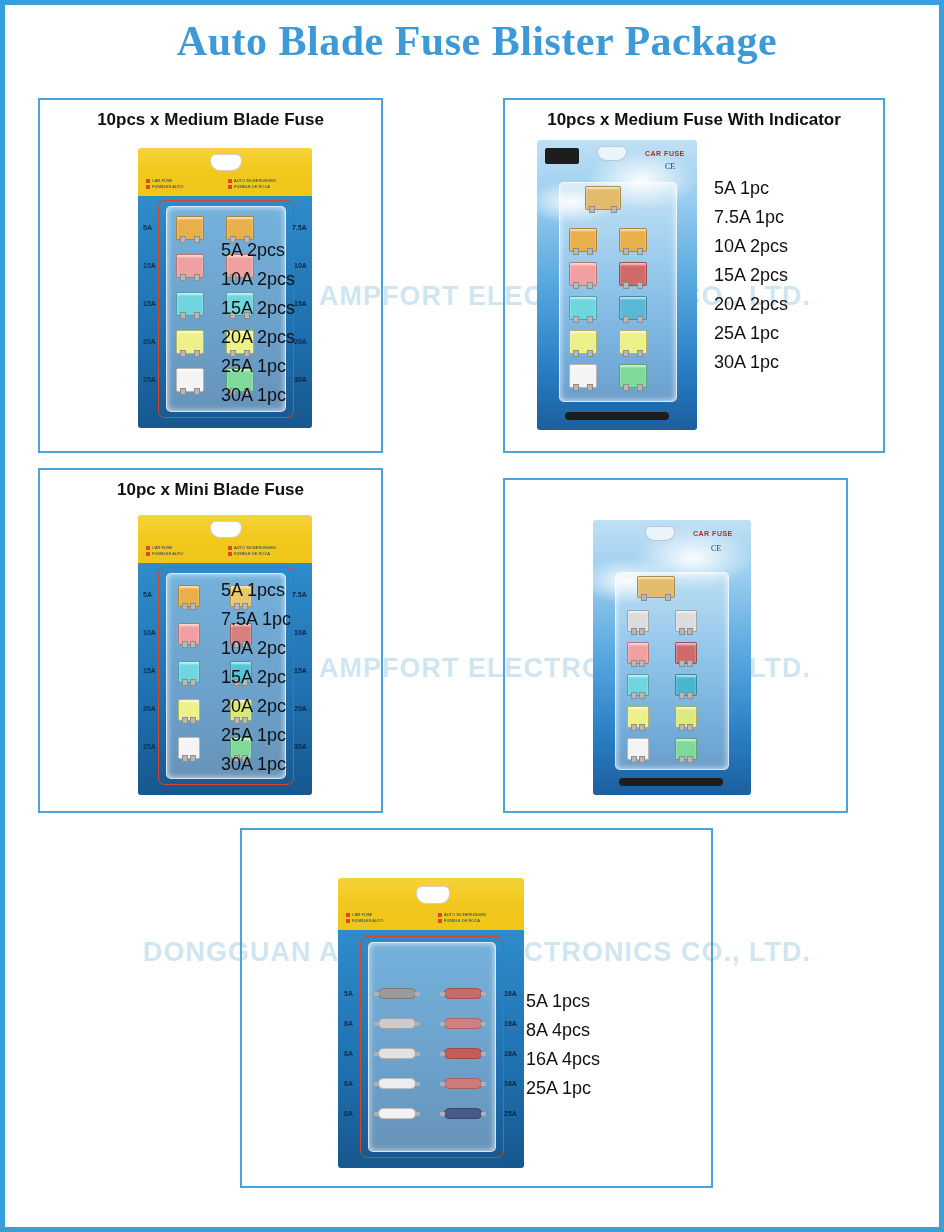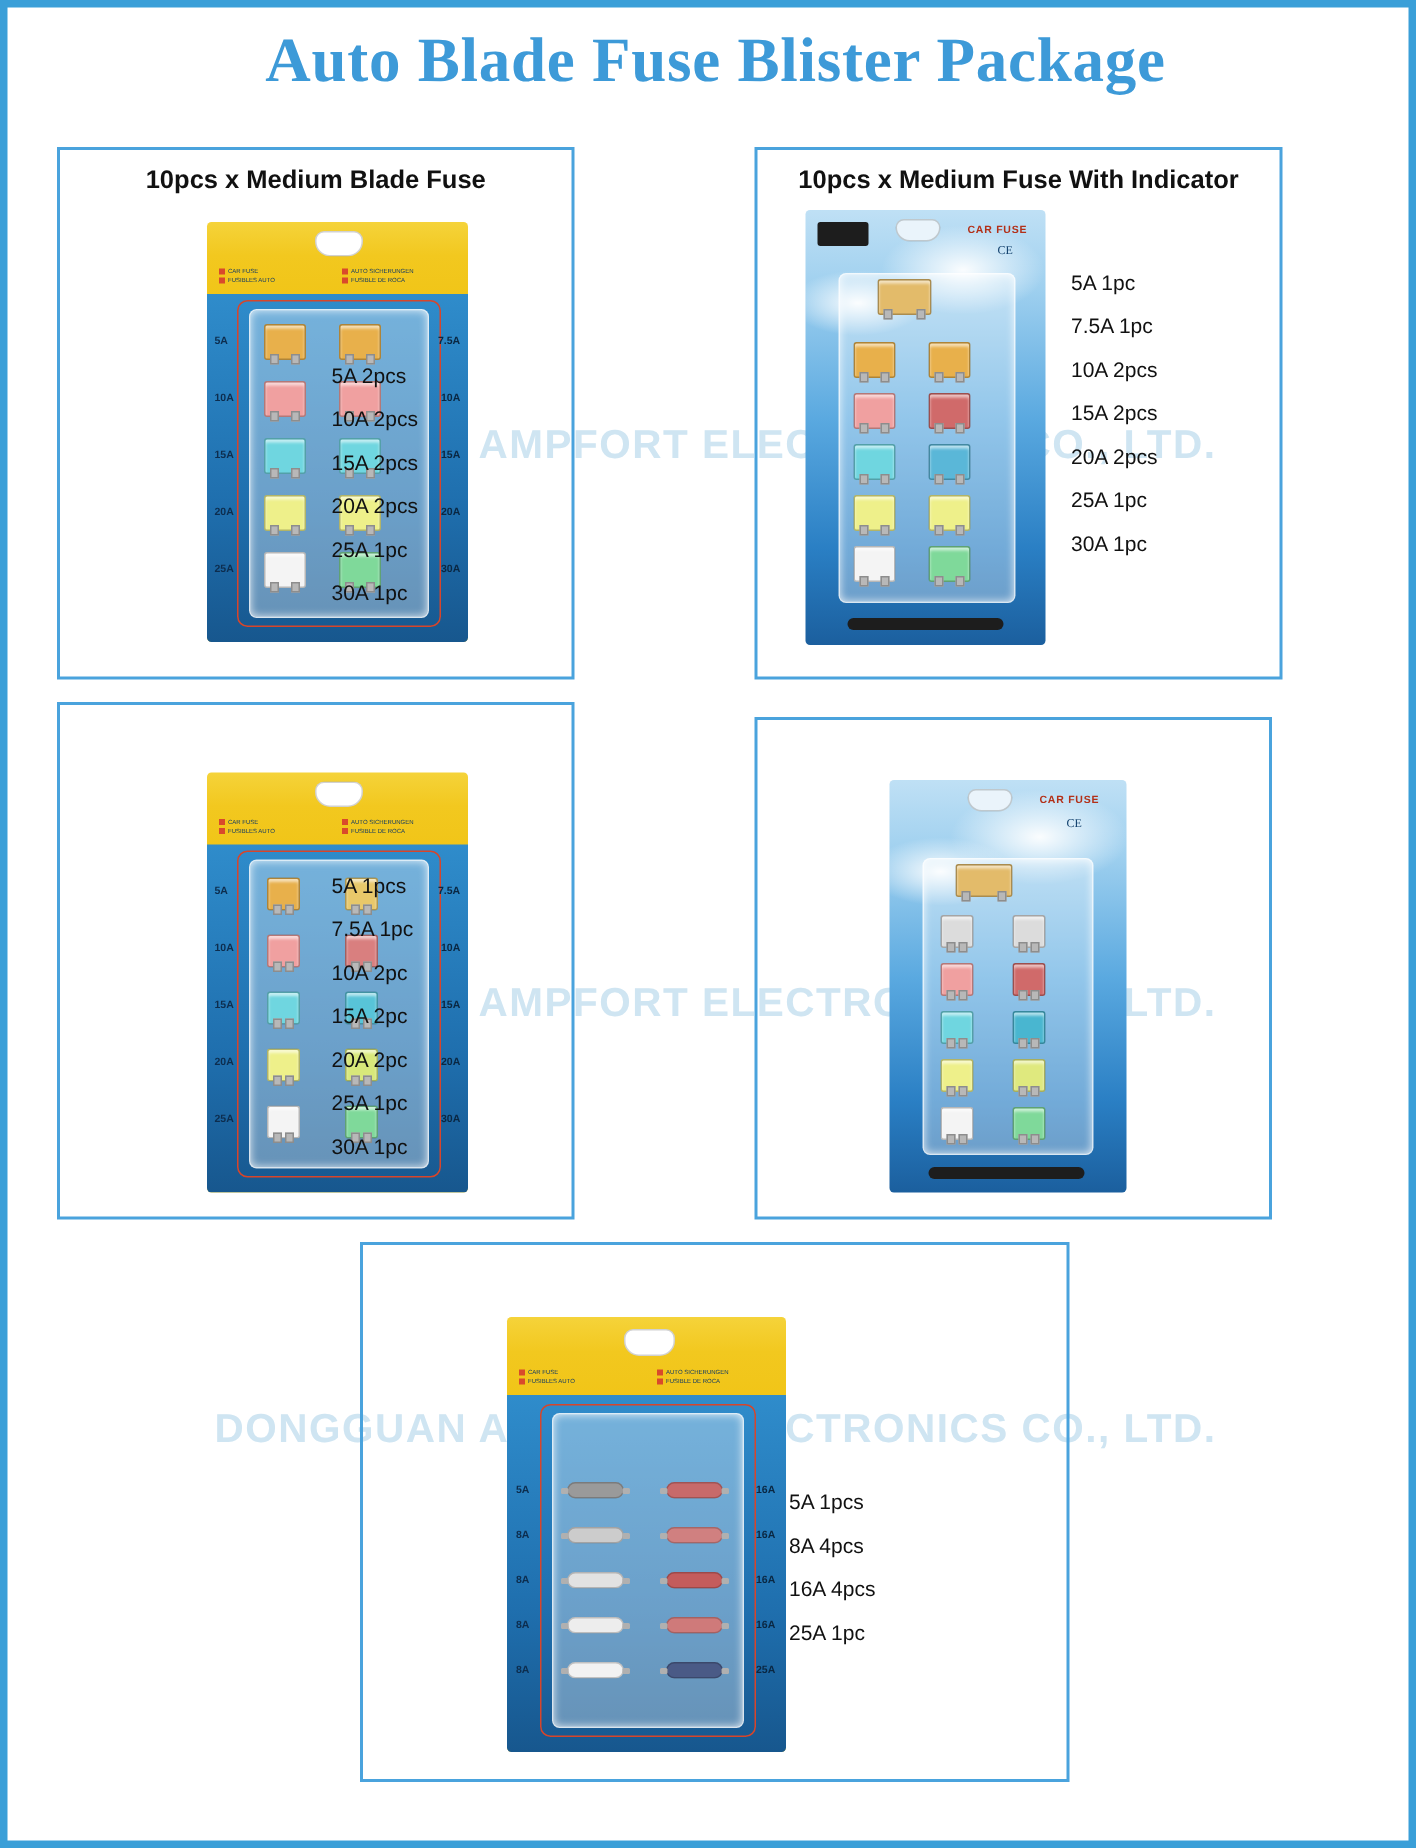--- a/index.html
+++ b/index.html
@@ -63,21 +63,21 @@
     top: 10px;
     width: 100%;
     text-align: center;
     font-size: 17px;
     font-weight: bold;
     color: #111;
     font-family: "Liberation Sans", sans-serif;
   }
   .spec-list {
     position: absolute;
-    font-size: 14px;
+    font-size: 18px;
     color: #111;
     line-height: 29px;
   }
   .spec-list div { white-space: nowrap; }
 
   
   .pack {
     position: absolute;
     box-sizing: border-box;
     overflow: hidden;
@@ -252,21 +252,21 @@
     <div class="spec-list" style="left:181px; top:108px;margin-top:28px;">
       <div>5A 2pcs</div>
       <div>10A 2pcs</div>
       <div>15A 2pcs</div>
       <div>20A 2pcs</div>
       <div>25A 1pc</div>
       <div>30A 1pc</div>
     </div>
   </div>
 
-  <div class="card" style="left:498px; top:93px; width:352px; height:355px;">
+  <div class="card" style="left:498px; top:93px; width:382px; height:355px;">
     <div class="card-title">10pcs x Medium Fuse With Indicator</div>
 
     <div class="pack pack-blue" style="left:32px; top:40px; width:160px; height:290px;">
       <div class="cloud" style="left:50px; top:10px; width:110px; height:60px;"></div>
       <div class="cloud" style="left:-10px; top:40px; width:90px; height:44px;"></div>
       <div class="blackbar" style="left:8px; top:8px; width:34px; height:16px;"></div>
       <div class="hang-hole dark" style="left:60px; top:6px; width:28px; height:13px;"></div>
       <div class="carfuse-txt" style="left:108px; top:10px;">CAR FUSE</div>
       <div class="ce" style="left:128px; top:22px;">CE</div>
 
@@ -292,20 +292,21 @@
       <div>7.5A 1pc</div>
       <div>10A 2pcs</div>
       <div>15A 2pcs</div>
       <div>20A 2pcs</div>
       <div>25A 1pc</div>
       <div>30A 1pc</div>
     </div>
   </div>
 
   <div class="card" style="left:33px; top:463px; width:345px; height:345px;">
+    <div class="card-title">10pc x Mini Blade Fuse</div>
 
     <div class="pack pack-yellow" style="left:98px; top:45px; width:174px; height:280px;">
       <div class="hang-hole" style="left:72px; top:6px; width:30px; height:15px;"></div>
       <div class="brandbar" style="left:8px; top:30px;">
         <span class="sq"></span><span>CAR FUSE</span><br>
         <span class="sq"></span><span>FUSIBLES AUTO</span>
       </div>
       <div class="brandbar" style="left:90px; top:30px;">
         <span class="sq"></span><span>AUTO SICHERUNGEN</span><br>
         <span class="sq"></span><span>FUSIBLE DE ROCA</span>

